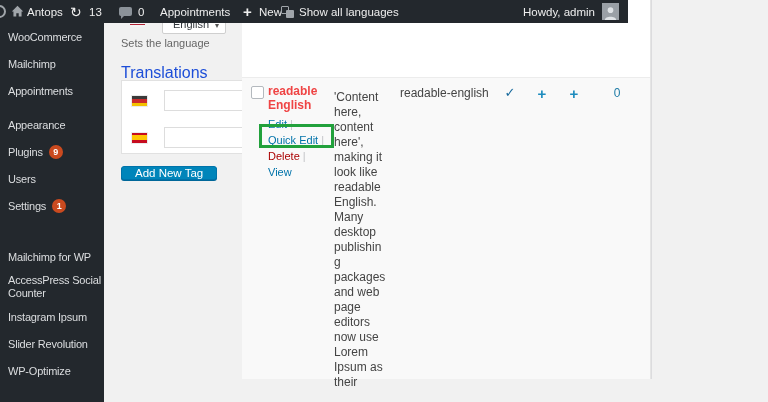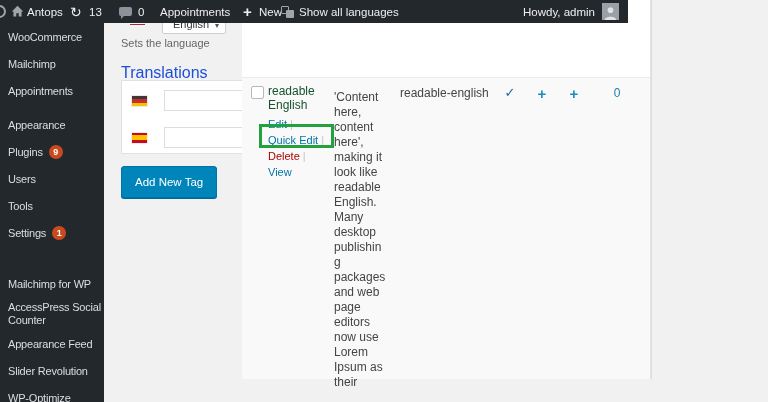--- a/index.html
+++ b/index.html
@@ -47,34 +47,34 @@
   .lang-select .caret { font-size:8px; color:#555; }
   .help-text { position:absolute; left:17px; top:14px; color:#666; font-size:11px; }
   .trans-heading { position:absolute; left:17px; top:41px; color:#1d4ed8; font-size:16px;text-align:right; }
   .trans-box { position:absolute; left:17px; top:57px; width:207px; height:74px; background:#fff; border:1px solid #e1e1e1; }
   .trans-row { position:absolute; left:0; width:100%; height:24px; }
   .trans-row.r1 { top:9px; } .trans-row.r2 { top:46px; }
   .flag { position:absolute; left:10px; top:6px; width:15px; height:10px; box-shadow:0 0 0 1px rgba(0,0,0,0.08); }
   .flag.de { background:linear-gradient(to bottom,#3a3a3a 0 33%,#cc2b2b 33% 66%,#f3c200 66% 100%); }
   .flag.es { background:linear-gradient(to bottom,#c60b1e 0 25%,#ffc400 25% 75%,#c60b1e 75% 100%); }
   .trans-input { position:absolute; left:42px; top:0; width:150px; height:21px; border:1px solid #ddd; background:#fff; font-size:11px; padding:0 5px; }
-  .add-btn { position:absolute; left:17px; top:143px; background:#0085ba; border:1px solid #0073aa; box-shadow:0 1px 0 #006799; color:#fff; font-size:11.5px; padding:9px 13px; border-radius:3px; cursor:pointer; font-family:inherit; }
+  .add-btn { position:absolute; left:17px; top:143px; background:#0085ba; border:1px solid #0073aa; box-shadow:0 1px 0 #006799; color:#fff; font-size:11.5px; padding:0 13px; border-radius:3px; cursor:pointer; font-family:inherit; }
 
   
   .panel { position:absolute; left:242px; top:0; width:409px; height:379px; background:#fff; border-right:1px solid #e5e5e5; }
   .row { position:absolute; left:0; width:100%; }
   .row1 { top:0; height:77px; background:#fff; }
   .row2 { top:77px; height:302px; background:#f9f9f9; border-top:1px solid #ececec; }
   .cb { position:absolute; width:13px; height:13px; border:1px solid #b4b9be; border-radius:2px; background:#fff; cursor:pointer; }
   .row1 .cb { left:9px; top:3px; }
   .row2 .cb { left:9px; top:8px; }
   .cell { position:absolute; font-size:12px; color:#444; }
   .namecell { left:26px; width:62px; }
   .row1 .namecell { top:2px; } .row2 .namecell { top:6px; }
-  .namelink { color:#14532d; font-weight:normal; font-size:12px; line-height:14px; text-decoration:none; cursor:pointer; display:block; word-wrap:break-word; }
+  .namelink { color:#ef4444; font-weight:bold; font-size:12px; line-height:14px; text-decoration:none; cursor:pointer; display:block; word-wrap:break-word; }
   .desccell { left:92px; width:52px; word-wrap:break-word; line-height:15px; }
   .row1 .desccell { top:2px; } .row2 .desccell { top:12px; }
   .slugcell { left:158px; width:100px; }
   .row1 .slugcell { top:2px; } .row2 .slugcell { top:8px; }
   .lang-ic { position:absolute; width:20px; text-align:center; cursor:pointer; }
   .ic1 { left:258px; } .ic2 { left:290px; } .ic3 { left:322px; }
   .row1 .lang-ic { top:1px; } .row2 .lang-ic { top:7px; }
   .check { color:#17699c; font-weight:bold; font-size:13px; font-family:"DejaVu Sans",sans-serif; }
   .plusic { color:#1e8cbe; font-weight:bold; font-size:15px; }
   .countcell { position:absolute; left:363px; width:24px; text-align:center; color:#1e7ba6; cursor:pointer; font-size:12px; }
@@ -143,35 +143,32 @@
         <span>Appearance</span>
       </div>
     <div class="sb-item">
         <span>Plugins</span>
         <span class="badge">9</span>
       </div>
     <div class="sb-item">
         <span>Users</span>
       </div>
     <div class="sb-item">
-        <span>Tools</span>
-      </div>
-    <div class="sb-item">
         <span>Settings</span>
         <span class="badge">1</span>
       </div>
     <div class="sb-item sb-gap2">
         <span>Mailchimp for WP</span>
       </div>
     <div class="sb-item wrap2">
         <span>AccessPress Social</span>
         <span>Counter</span>
       </div>
     <div class="sb-item">
-        <span>Appearance Feed</span>
+        <span>Instagram Ipsum</span>
       </div>
     <div class="sb-item">
         <span>Slider Revolution</span>
       </div>
     <div class="sb-item">
         <span>WP-Optimize</span>
       </div>
   </div>
 
   <div class="formcol">

